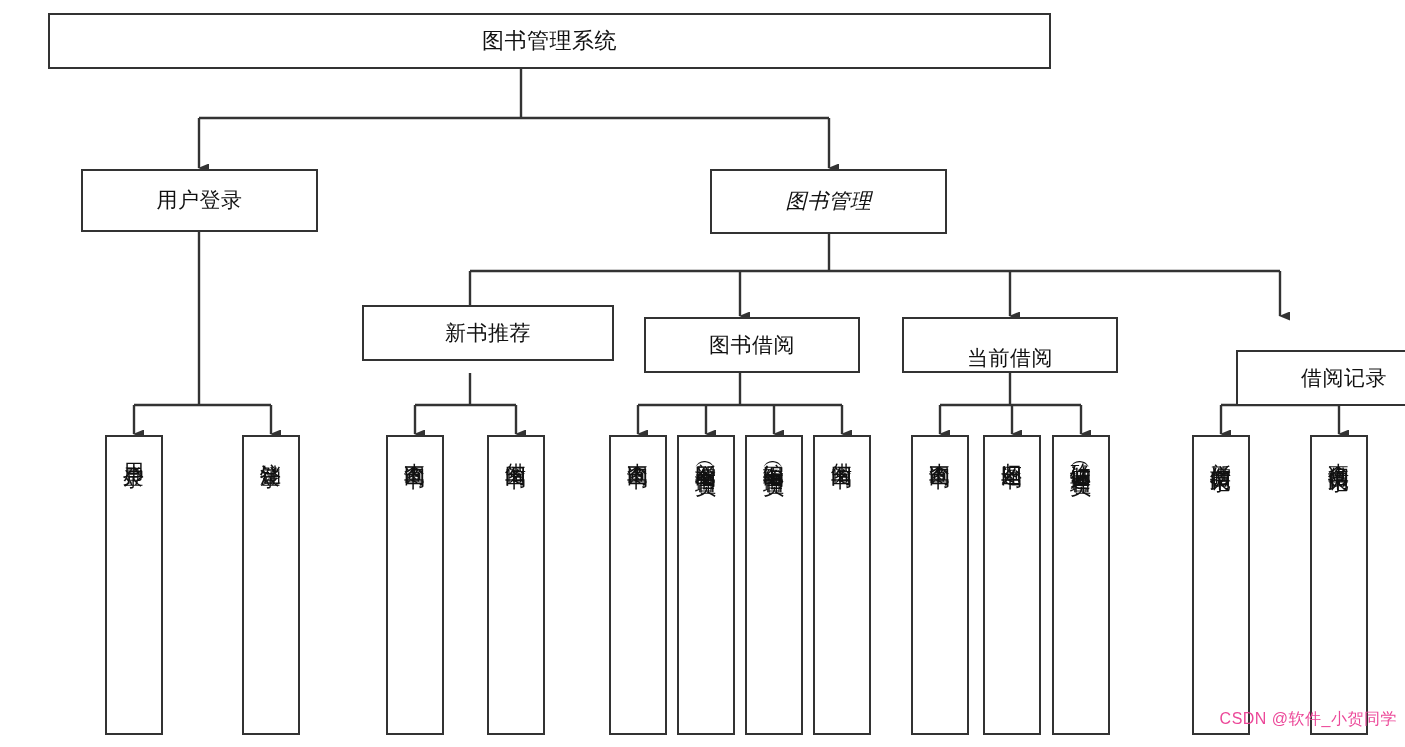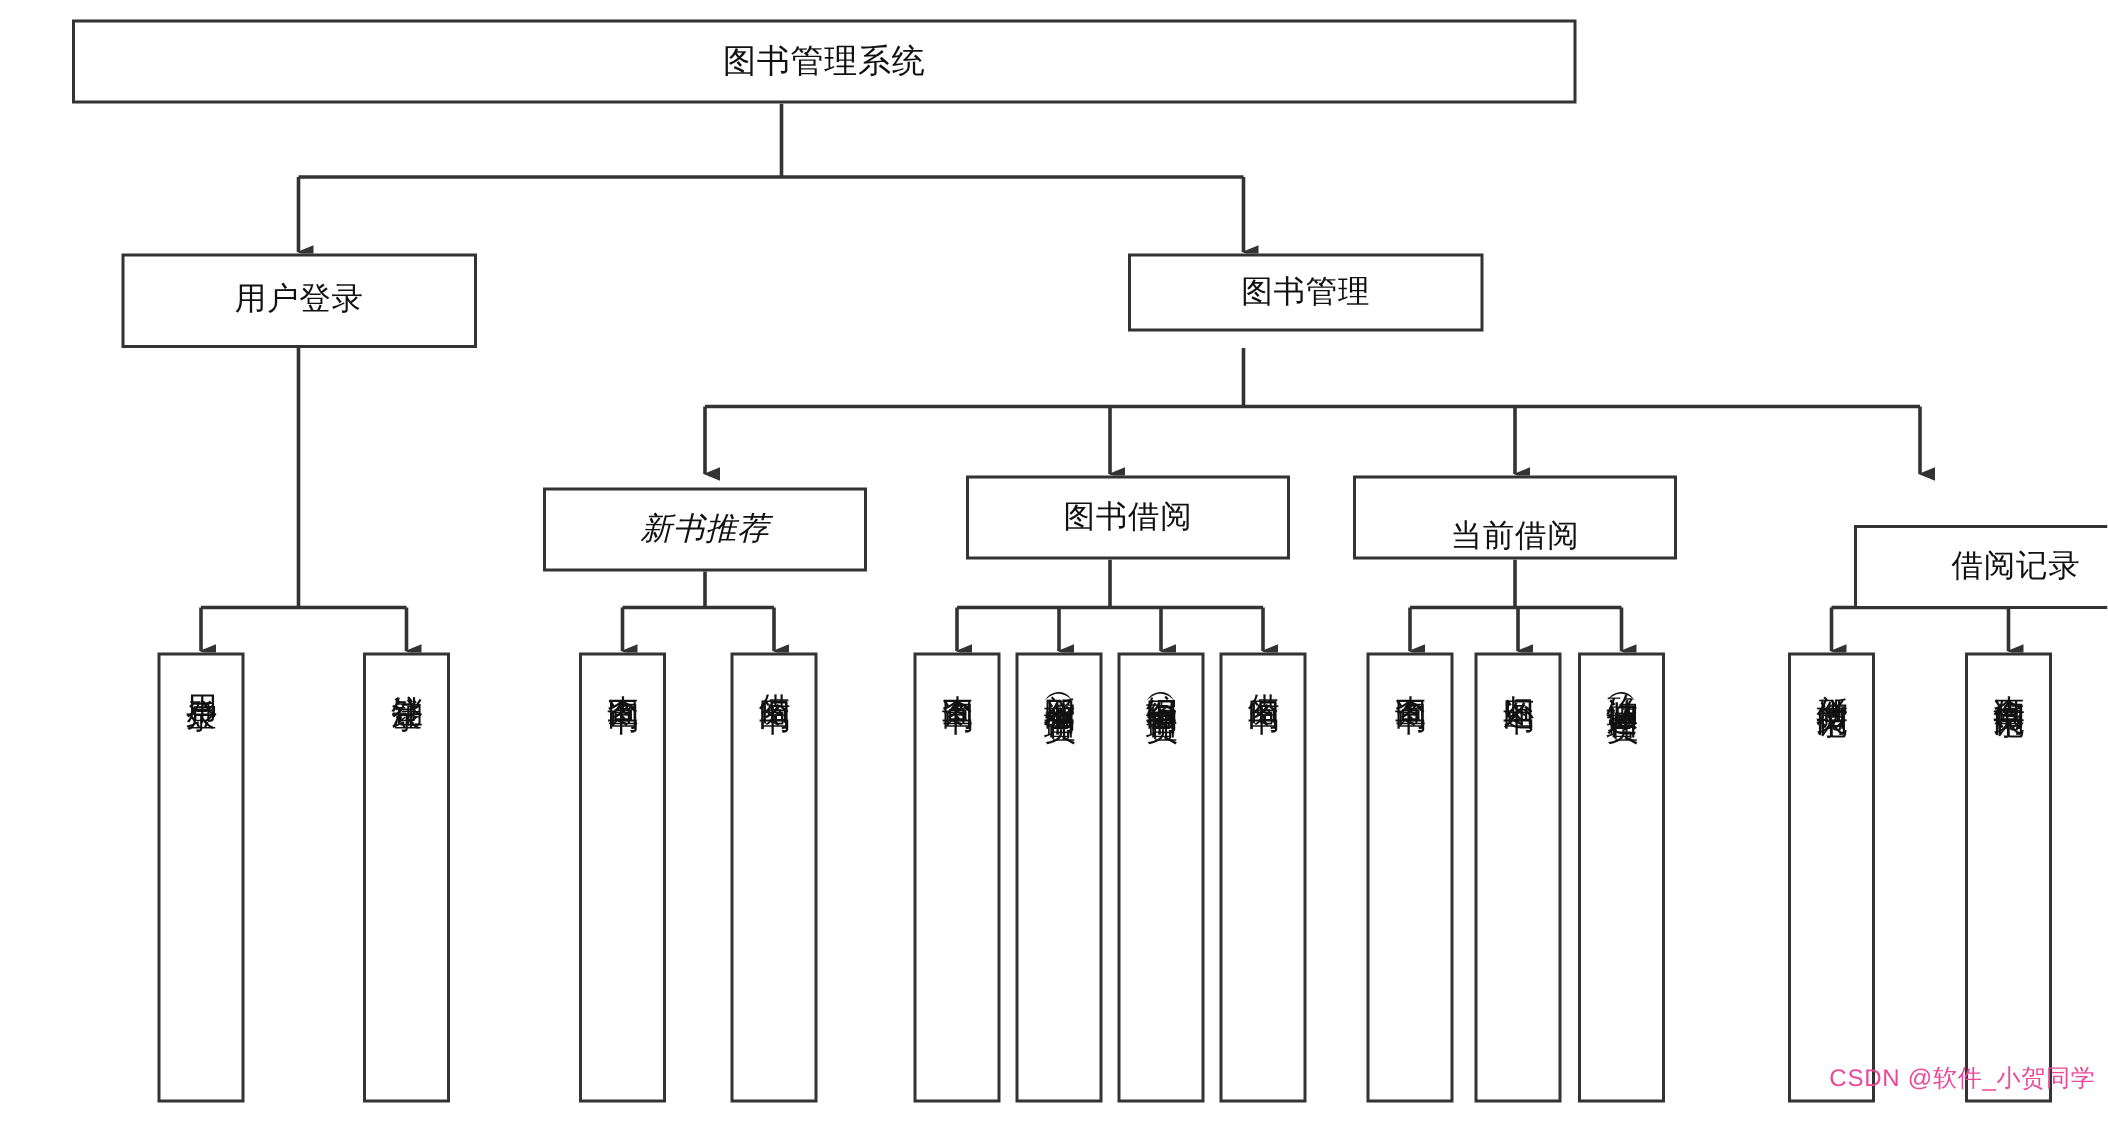--- a/index.html
+++ b/index.html
@@ -124,24 +124,24 @@
       </g>
   </svg>
 
   <div id="node-layer">
       <div class="node horizontal root" style="left: 20px; top: 13px; width: 1003px; height: 56px; margin-left: 28px;">
         <span class="node-label">图书管理系统</span>
       </div>
       <div class="node horizontal" style="left: 81px; top: 169px; width: 237px; height: 63px;">
         <span class="node-label">用户登录</span>
       </div>
-      <div class="node horizontal" style="left: 752px; top: 169px; width: 237px; height: 52px;">
+      <div class="node horizontal" style="left: 710px; top: 169px; width: 237px; height: 65px; font-style: italic;">
         <span class="node-label">图书管理</span>
       </div>
-      <div class="node horizontal" style="left: 362px; top: 325px; width: 216px; height: 56px; font-style: italic;">
+      <div class="node horizontal" style="left: 362px; top: 305px; width: 252px; height: 56px;">
         <span class="node-label">新书推荐</span>
       </div>
       <div class="node horizontal" style="left: 632px; top: 317px; width: 216px; height: 56px; margin-left: 12px;">
         <span class="node-label">图书借阅</span>
       </div>
       <div class="node horizontal" style="left: 902px; top: 317px; width: 216px; height: 56px; align-items: flex-end;">
         <span class="node-label">当前借阅</span>
       </div>
       <div class="node horizontal" style="left: 1236px; top: 317px; width: 216px; height: 56px; margin-top: 33px;">
         <span class="node-label">借阅记录</span>

